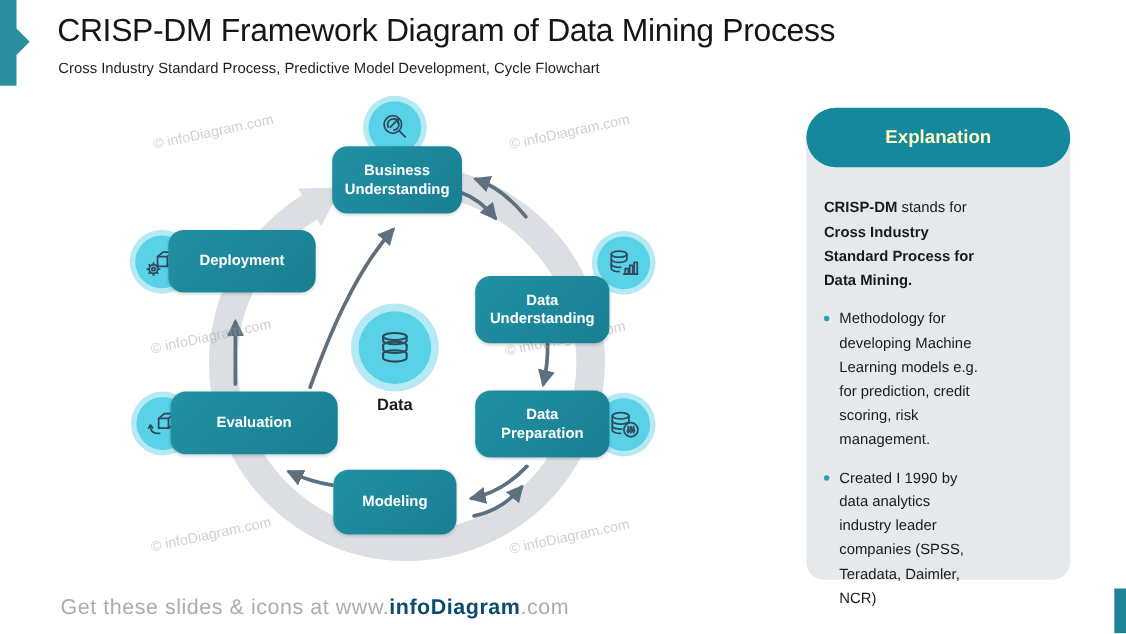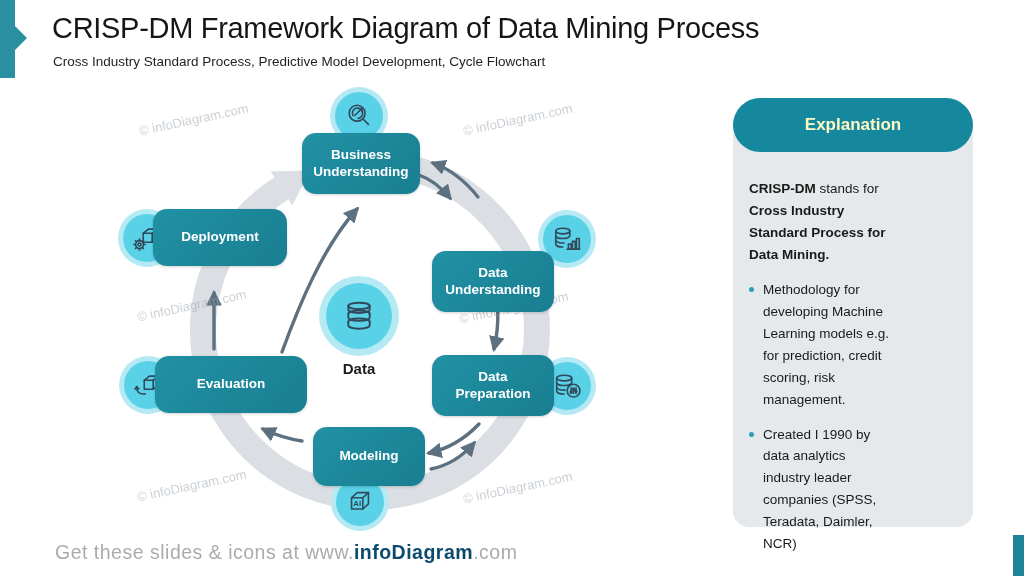--- a/index.html
+++ b/index.html
@@ -134,30 +134,20 @@
         <line x1="20.4" y1="18" x2="20.4" y2="24"></line>
         <line x1="23" y1="18" x2="23" y2="24"></line>
         <line x1="25.6" y1="18" x2="25.6" y2="24"></line>
         <circle cx="20.4" cy="22.3" r="0.9" fill="#32495C"></circle>
         <circle cx="23" cy="19.6" r="0.9" fill="#32495C"></circle>
         <circle cx="25.6" cy="21.6" r="0.9" fill="#32495C"></circle>
       </svg>
     </div>
   </div>
 
-  <div class="icircle small" style="left:331px;top:473px;">
-    <div class="inner">
-      <svg width="30" height="30" viewBox="0 0 32 32" class="icon-stroke">
-        <path d="M 7,11.5 L 13,6 L 25,6 L 25,18 L 19,23.5 L 7,23.5 Z"></path>
-        <path d="M 7,11.5 L 19,11.5 L 19,23.5"></path>
-        <path d="M 19,11.5 L 25,6"></path>
-        <text x="13" y="20.6" text-anchor="middle" font-family="Liberation Sans, sans-serif" font-size="8.5" font-weight="700" fill="#32495C" stroke="none">AI</text>
-      </svg>
-    </div>
-  </div>
 
   <div class="icircle small" style="left:119px;top:356px;">
     <div class="inner">
       <svg width="30" height="30" viewBox="0 0 32 32" class="icon-stroke">
         <path d="M 12,11 L 17.5,6.5 L 27,6.5 L 27,16 L 21.5,20.5 L 12,20.5 Z"></path>
         <path d="M 12,11 L 21.5,11 L 21.5,20.5"></path>
         <path d="M 21.5,11 L 27,6.5"></path>
         <path d="M 13,25.5 C 7,26.5 3.5,23 4,17.8"></path>
         <path d="M 2.2,20.5 L 4,17.6 L 6.2,20.2"></path>
       </svg>
@@ -200,21 +190,21 @@
 
   <div class="node" style="left:302px;top:133px;width:118px;height:61px;">
     <span>Business Understanding</span>
   </div>
   <div class="node" style="left:432px;top:208px;width:122px;height:61px;margin-top:43px;">
     <span>Data Understanding</span>
   </div>
   <div class="node" style="left:432px;top:355px;width:122px;height:61px;">
     <span>Data Preparation</span>
   </div>
-  <div class="node" style="left:303px;top:427px;width:112px;height:59px;margin-left:10px;">
+  <div class="node" style="left:303px;top:427px;width:112px;height:59px;">
     <span>Modeling</span>
   </div>
   <div class="node" style="left:155px;top:356px;width:152px;height:57px;">
     <span>Evaluation</span>
   </div>
   <div class="node" style="left:153px;top:209px;width:134px;height:57px;">
     <span>Deployment</span>
   </div>
 
   <div class="panel-body"></div>

